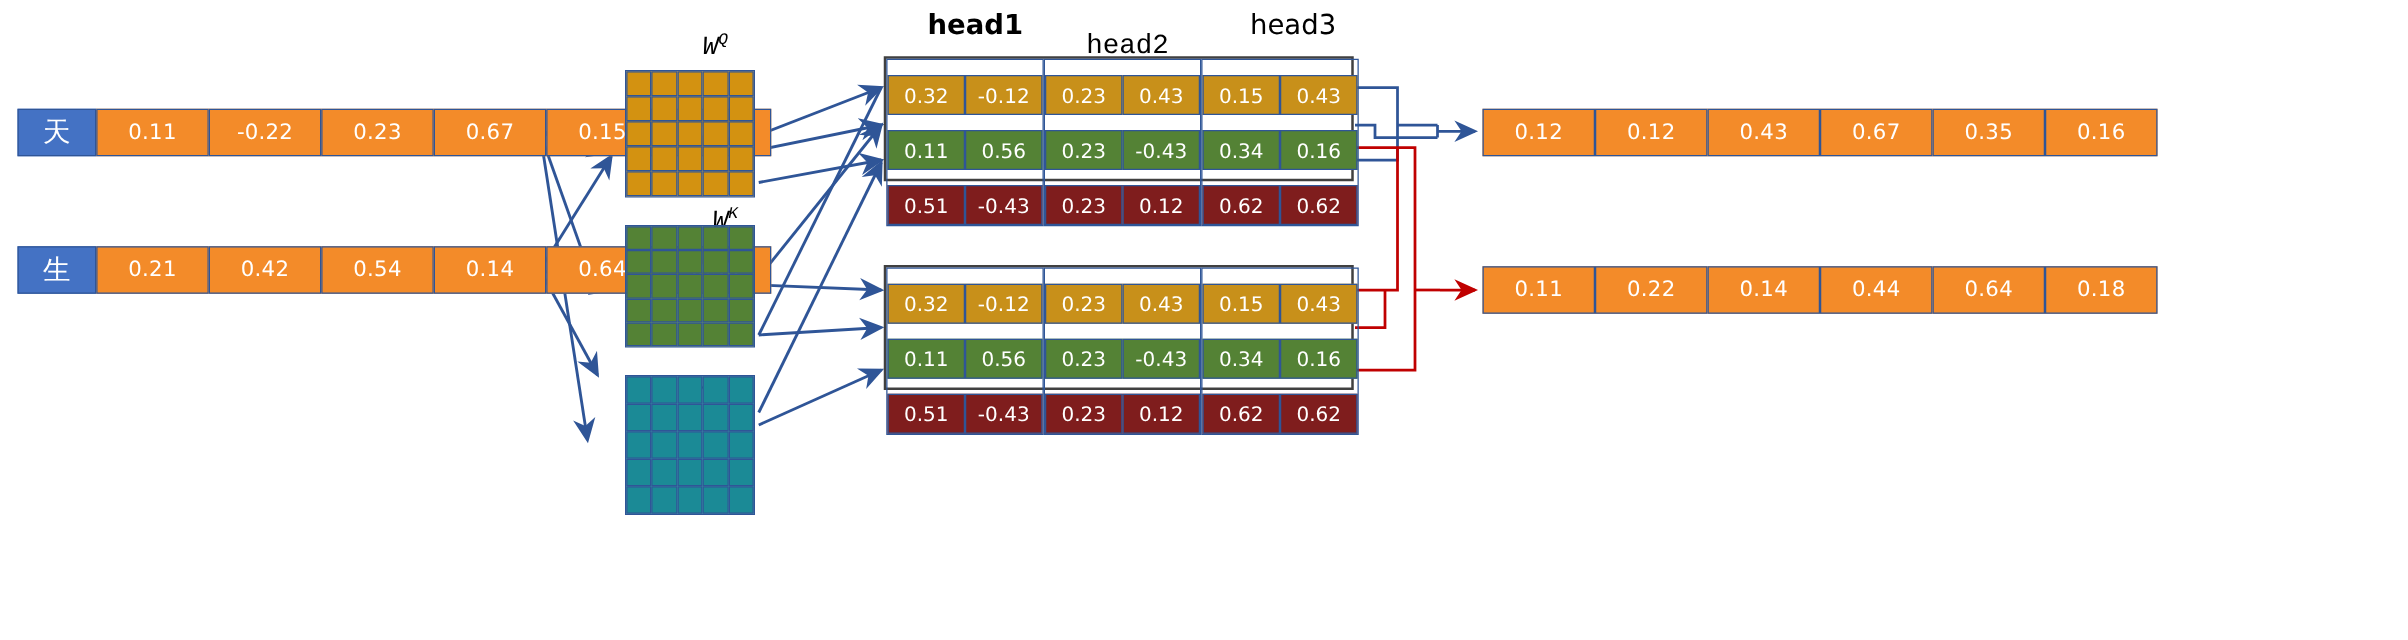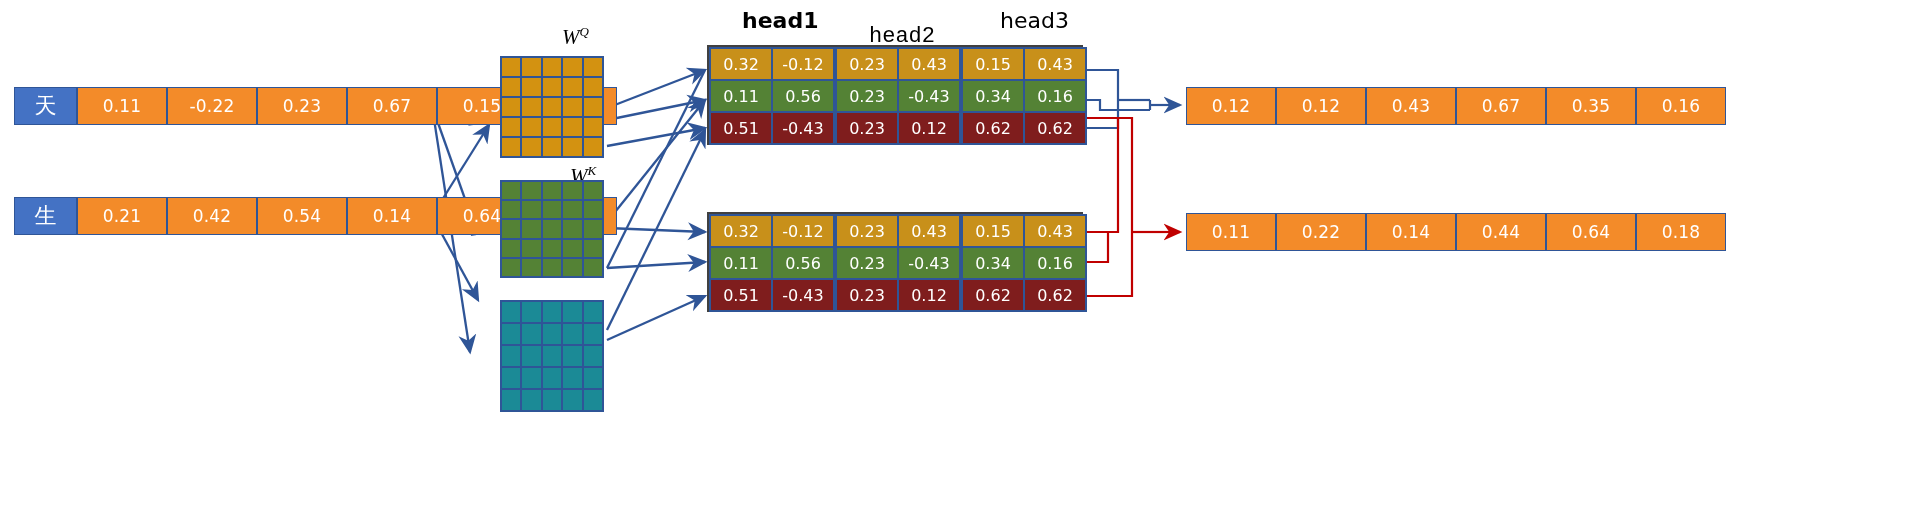--- a/index.html
+++ b/index.html
@@ -27,31 +27,31 @@
   .cell.val{background:#f38b29;width:90px;}
 
   
   .wmat{position:absolute;box-sizing:border-box;border:1.8px solid #2f5597;
         display:grid;grid-template-columns:repeat(5,1fr);grid-template-rows:repeat(5,1fr);}
   .wmat .mc{box-sizing:border-box;border:1.1px solid #2f5597;}
   .wmat.q .mc{background:#d39211;}
   .wmat.k .mc{background:#548235;}
   .wmat.v .mc{background:#1b8a96;}
   .wlabel{position:absolute;font-size:21px;color:#000;font-style:italic;
-          font-family:Liberation Serif, serif;white-space:nowrap;}
+          font-family:Liberation Mono, monospace;white-space:nowrap;}
   .wlabel sup{font-size:13px;font-style:italic;}
 
   
   .head-label{position:absolute;font-size:22px;color:#000;white-space:nowrap;}
 
   
   .headgroup{position:absolute;box-sizing:border-box;border:2px solid #404040;}
   .hblock{position:absolute;box-sizing:border-box;border:1.6px solid #2f5597;
           display:flex;flex-direction:column;}
-  .hrow{display:flex;height:32px;}
+  .hrow{display:flex;height:32px;margin-top:12px;}
   .hcell{box-sizing:border-box;border:1.4px solid #2f5597;width:62px;
          display:flex;align-items:center;justify-content:center;
          color:#ffffff;font-size:16px;}
   .hcell.r0{background:#c8901a;}
   .hcell.r1{background:#548235;}
   .hcell.r2{background:#7f1d1d;}
 </style>
 </head>
 <body>
 

